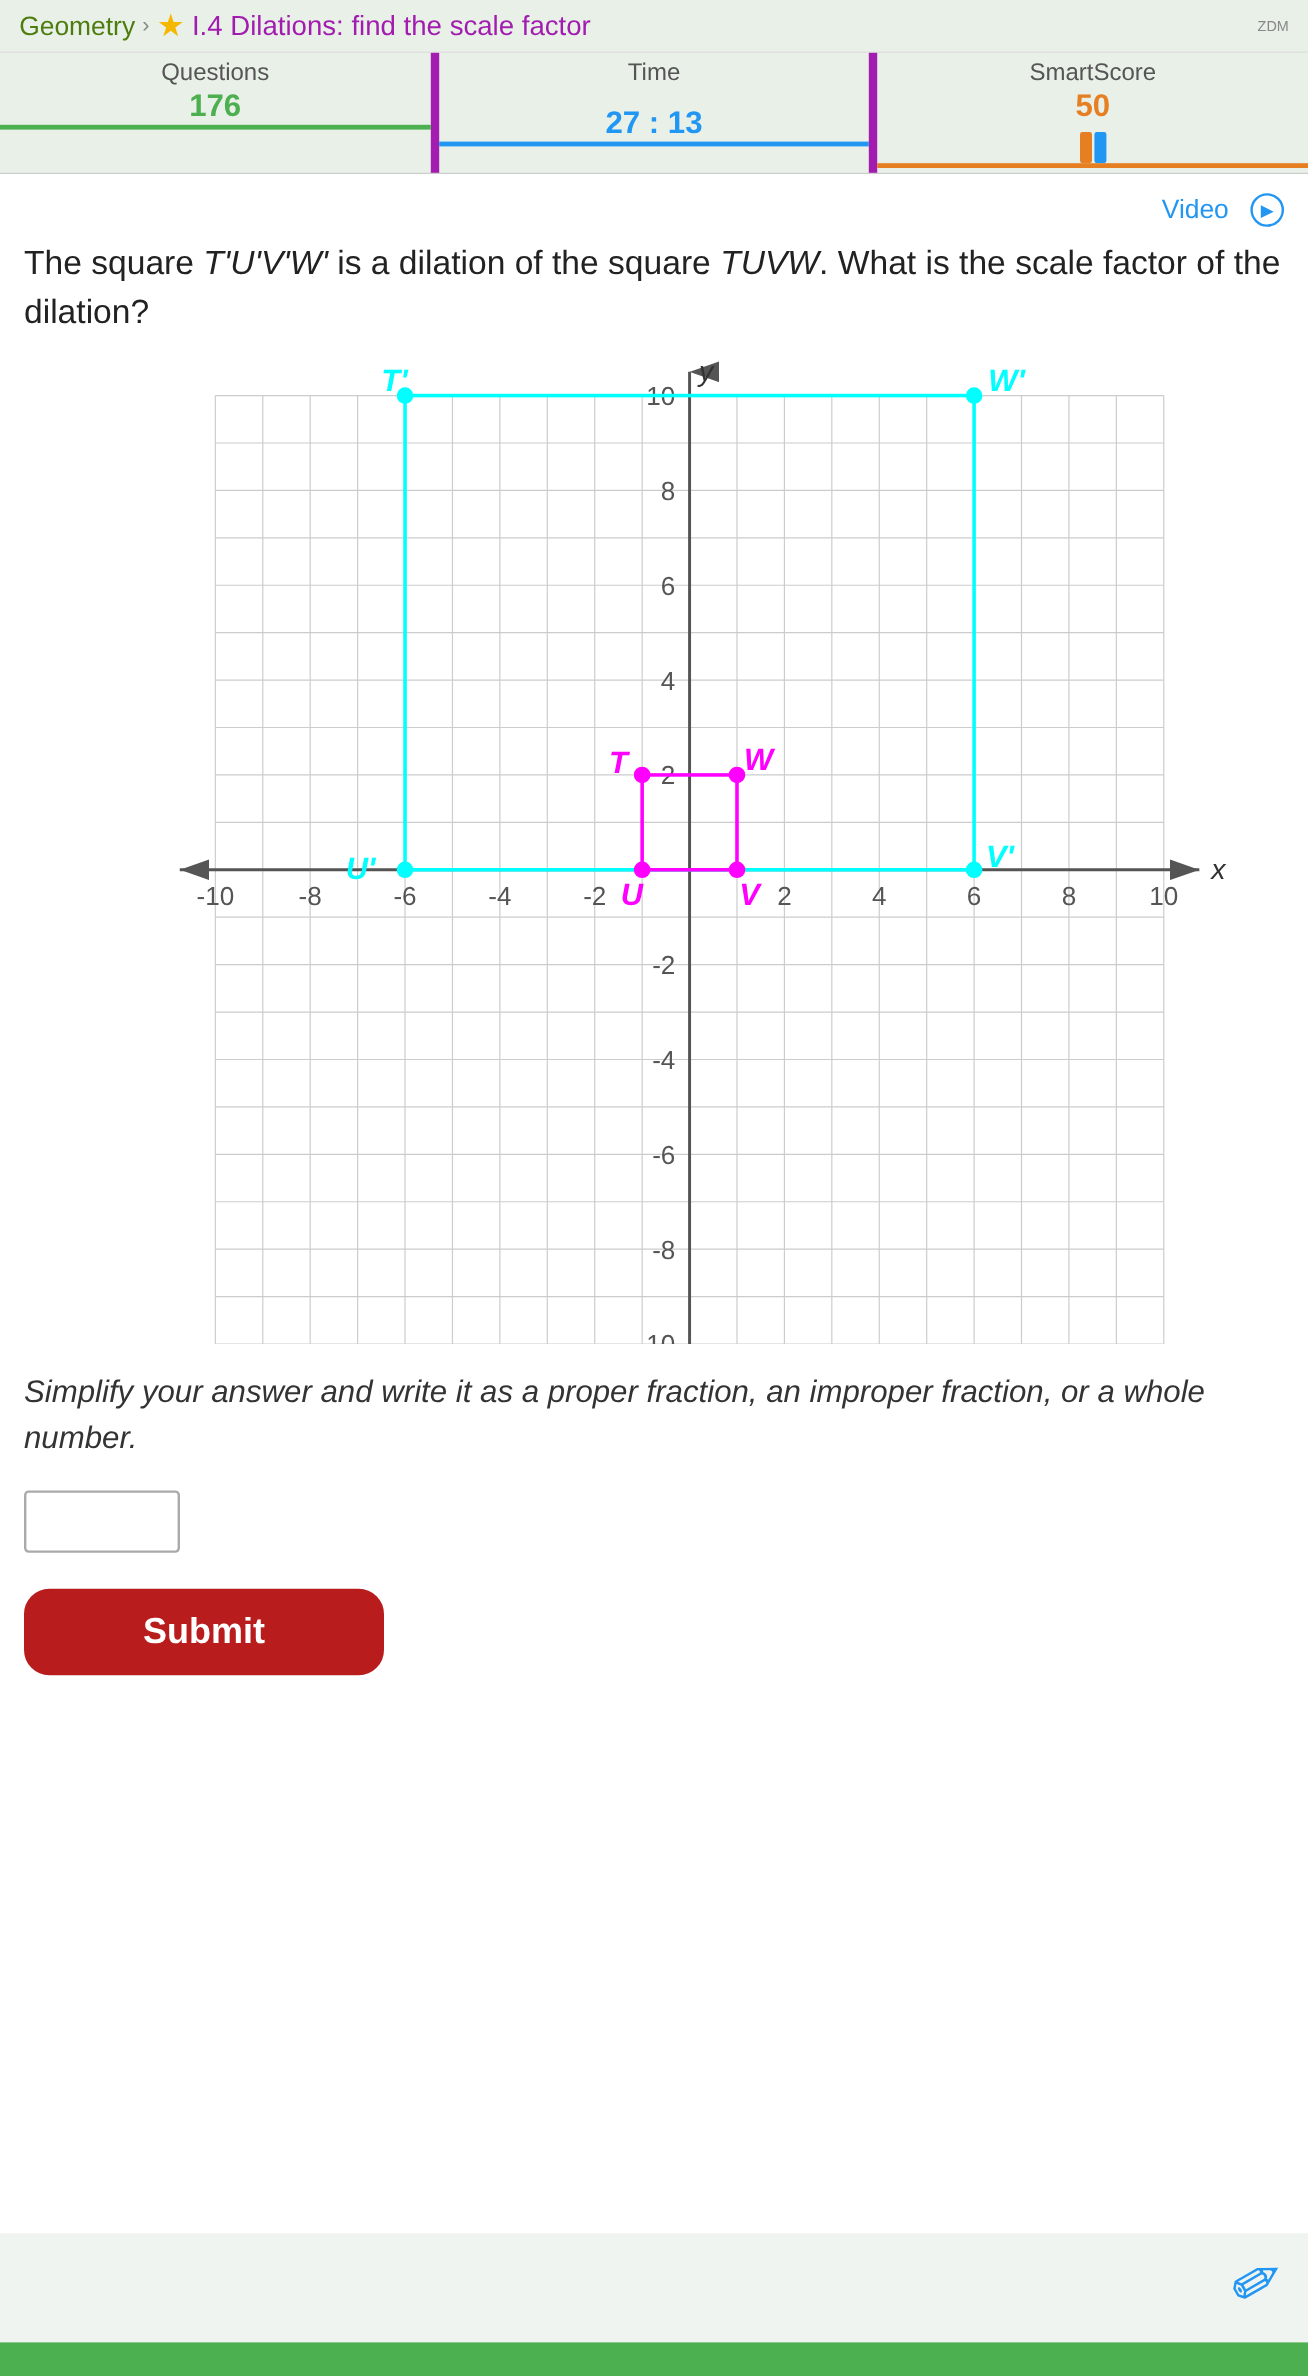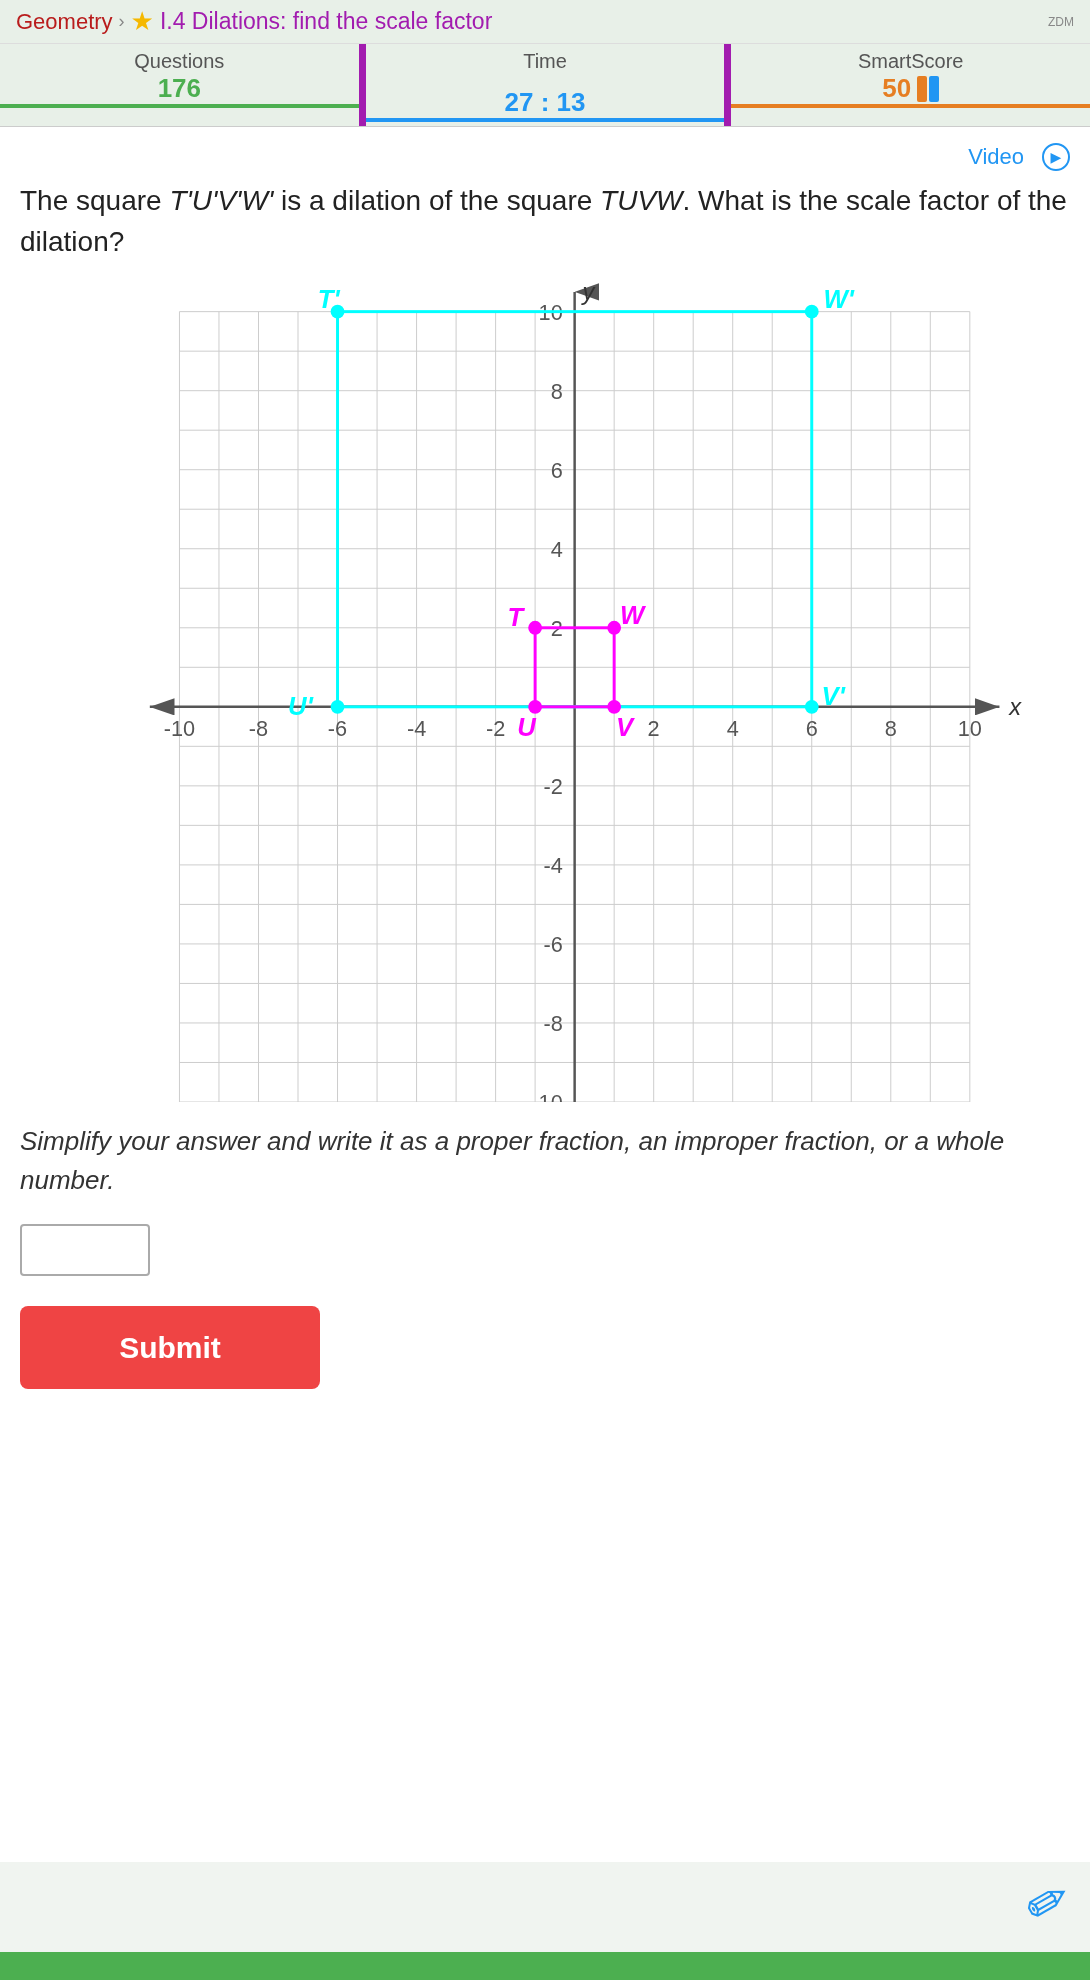--- a/index.html
+++ b/index.html
@@ -18,21 +18,21 @@
       border-bottom: 1px solid #ccc;
     }
     .breadcrumb-row {
       display: flex;
       align-items: center;
       padding: 6px 16px;
       gap: 6px;
       background: #e8f0e8;
     }
     .breadcrumb-geometry {
-      color: #b91c1c;
+      color: #4d7c0f;
       font-size: 22px;
     }
     .breadcrumb-chevron {
       color: #888;
       font-size: 18px;
     }
     .star-icon {
       color: #f5b800;
       font-size: 26px;
     }
@@ -74,20 +74,21 @@
       font-weight: bold;
       margin-top: 14px;
     }
     .stat-value-orange {
       color: #e67e22;
       font-size: 26px;
       font-weight: bold;
       display: flex;
       align-items: center;
       gap: 6px;
+      flex-direction: column;
     }
     .progress-bars {
       display: flex;
       gap: 2px;
       align-items: center;
     }
     .progress-bar-segment {
       width: 10px;
       height: 26px;
       border-radius: 2px;
@@ -162,28 +163,28 @@
       border: 2px solid #aaa;
       border-radius: 4px;
       font-size: 22px;
       padding: 4px 8px;
       margin-bottom: 30px;
       display: block;
     }
 
     
     .submit-button {
-      background: #ef4444;
+      background: #b91c1c;
       color: white;
       border: none;
-      border-radius: 8px;
+      border-radius: 21px;
       font-size: 30px;
       font-weight: bold;
       width: 300px;
-      height: 83px;
+      height: 72px;
       cursor: pointer;
       display: block;
       margin-bottom: 40px;
     }
 
     
     .pencil-area {
       display: flex;
       justify-content: flex-end;
       padding: 10px 20px 20px;

